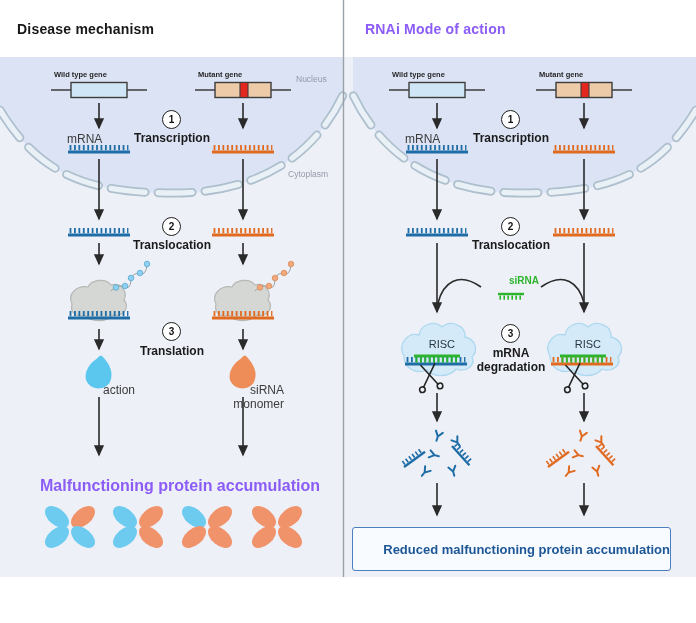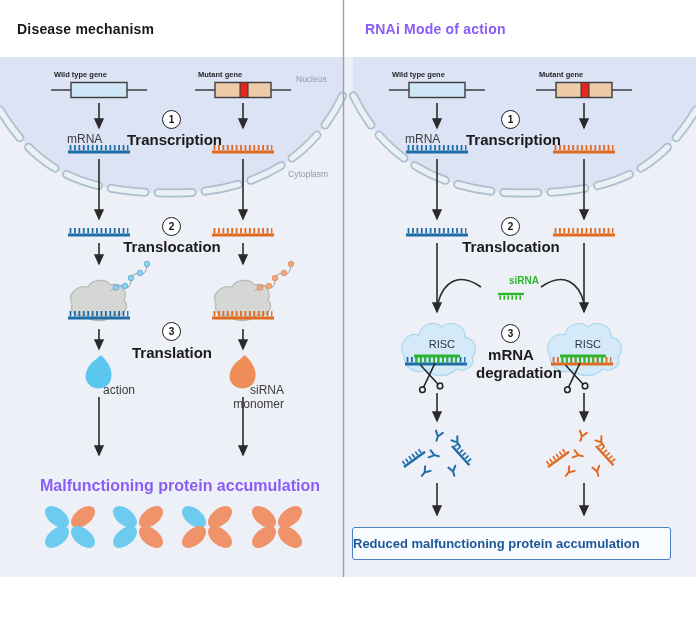--- a/index.html
+++ b/index.html
@@ -5,30 +5,30 @@
   html,body{margin:0;padding:0;background:#ffffff;}
   body{width:696px;height:623px;position:relative;overflow:hidden;
        font-family:"Liberation Sans",sans-serif;-webkit-font-smoothing:antialiased;}
   .stage{position:absolute;left:0;top:0;}
   .lbl{position:absolute;white-space:normal;color:#1c1c1c;}
   .center{text-align:right;}
   .title{font-size:14px;font-weight:bold;letter-spacing:.2px;}
   .gene-lbl{font-size:7.5px;font-weight:bold;color:#262626;width:90px;text-align:left;}
   .region-lbl{font-size:8.5px;color:#949aa7;}
   .tiny{font-size:12px;color:#3c3c3c;}
-  .step-lbl{font-size:15px;font-weight:bold;color:#1b1b1b;text-align:center;line-height:1.2;}
+  .step-lbl{font-size:12px;font-weight:bold;color:#1b1b1b;text-align:center;line-height:1.2;}
   .step-circle{position:absolute;width:19px;height:19px;box-sizing:border-box;border:1.8px solid #1f1f1f;
       border-radius:50%;background:#fff;display:flex;align-items:center;justify-content:center;
       font-size:10px;font-weight:bold;color:#111;}
   .sirna{font-size:10px;font-weight:bold;color:#2cb52c;}
   .risc{font-size:11px;font-weight:normal;color:#273640;}
   .accum{font-size:16px;font-weight:bold;color:#8b5cf6;}
-  .outcome-box{position:absolute;left:352px;top:527px;width:319px;height:33px;box-sizing:border-box;
+  .outcome-box{position:absolute;left:352px;top:527px;width:319px;height:44px;box-sizing:border-box;
       border:1.6px solid #4b7fc0;border-radius:3px;background:#f8fbff;
-      display:flex;align-items:center;justify-content:flex-start;
+      display:flex;align-items:center;justify-content:flex-end;
       font-size:13px;font-weight:bold;color:#1d5796;}
   .env-outer{fill:none;stroke:#aec0cd;stroke-width:9;stroke-linecap:round;stroke-dasharray:34 13;}
   .env-inner{fill:none;stroke:#e9f0f6;stroke-width:5.4;stroke-linecap:round;stroke-dasharray:34 13;}
   .arrow{stroke:#2a2a2a;stroke-width:1.6;}
 </style>
 </head>
 <body>
 
 <svg class="stage" width="696" height="623" viewBox="0 0 696 623">
   <defs>

